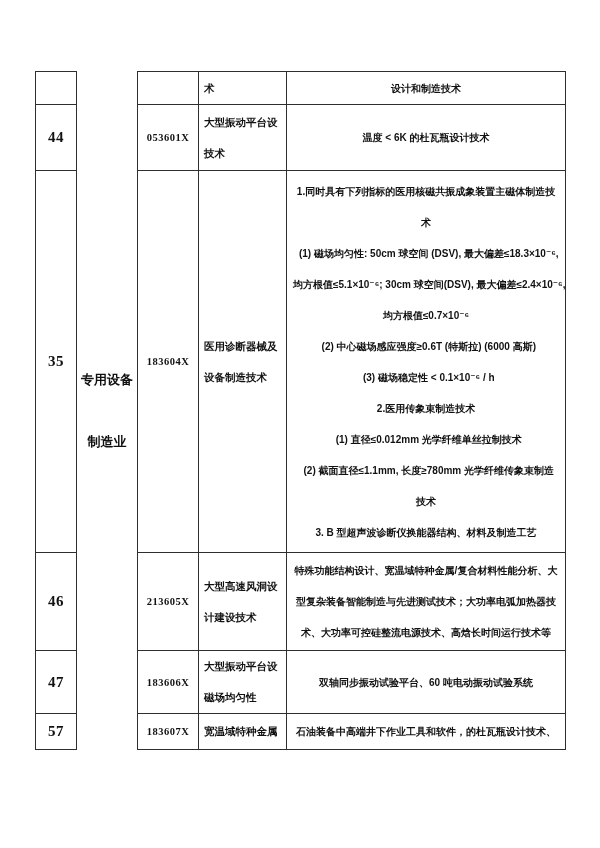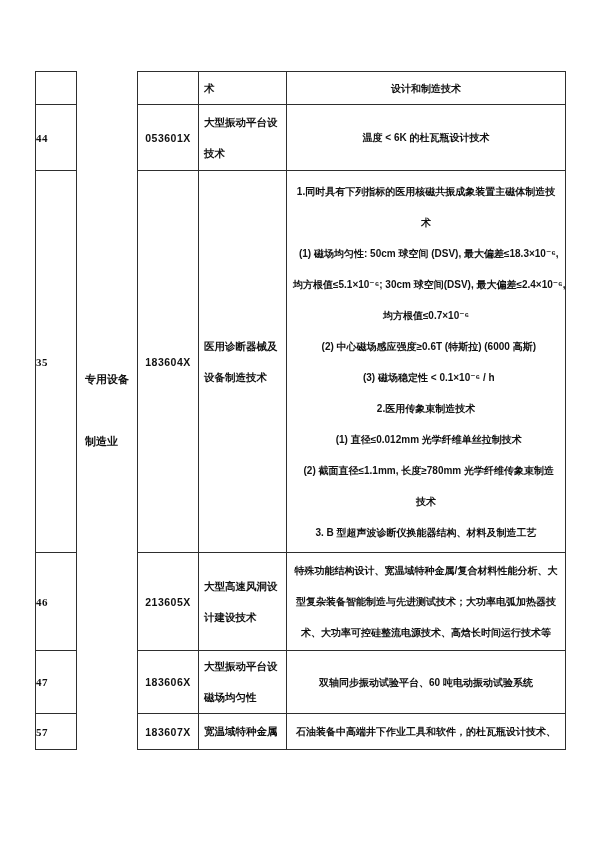--- a/index.html
+++ b/index.html
@@ -28,39 +28,38 @@
   td {
     border: 1px solid #2e2e2e;
     vertical-align: middle;
     color: #111111;
     font-weight: bold;
     overflow: hidden;
     padding: 0;
   }
   
   td.c-num {
-    text-align: left;
+    text-align: center;
     font-family: "Liberation Serif", serif;
-    font-size: 11px;
+    font-size: 15px;
     letter-spacing: 0.5px;
   }
   
   td.c-cat {
-    text-align: left;
-    font-size: 11px;
+    text-align: center;
+    font-size: 13px;
     line-height: 31px;
     white-space: pre;
     border-top: none;
     border-bottom: none;
-    padding-left: 8px;
   }
   
   td.c-code {
     text-align: center;
-    font-family: Liberation Sans, sans-serif;
+    font-family: Liberation Serif, serif;
     font-size: 10.5px;
     letter-spacing: 0.5px;
   }
   
   td.c-name {
     font-size: 10.5px;
     line-height: 31px;
     white-space: pre;
     padding: 0 5px;
     text-align: left;

